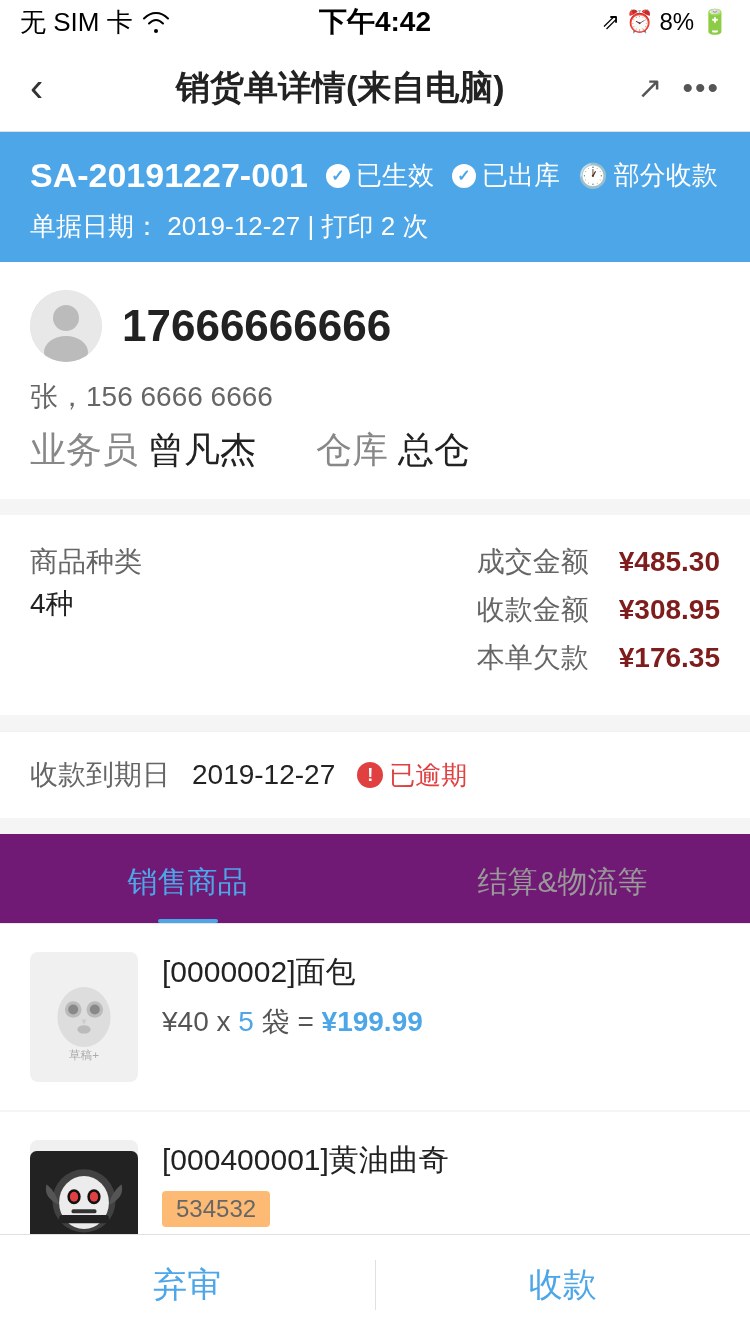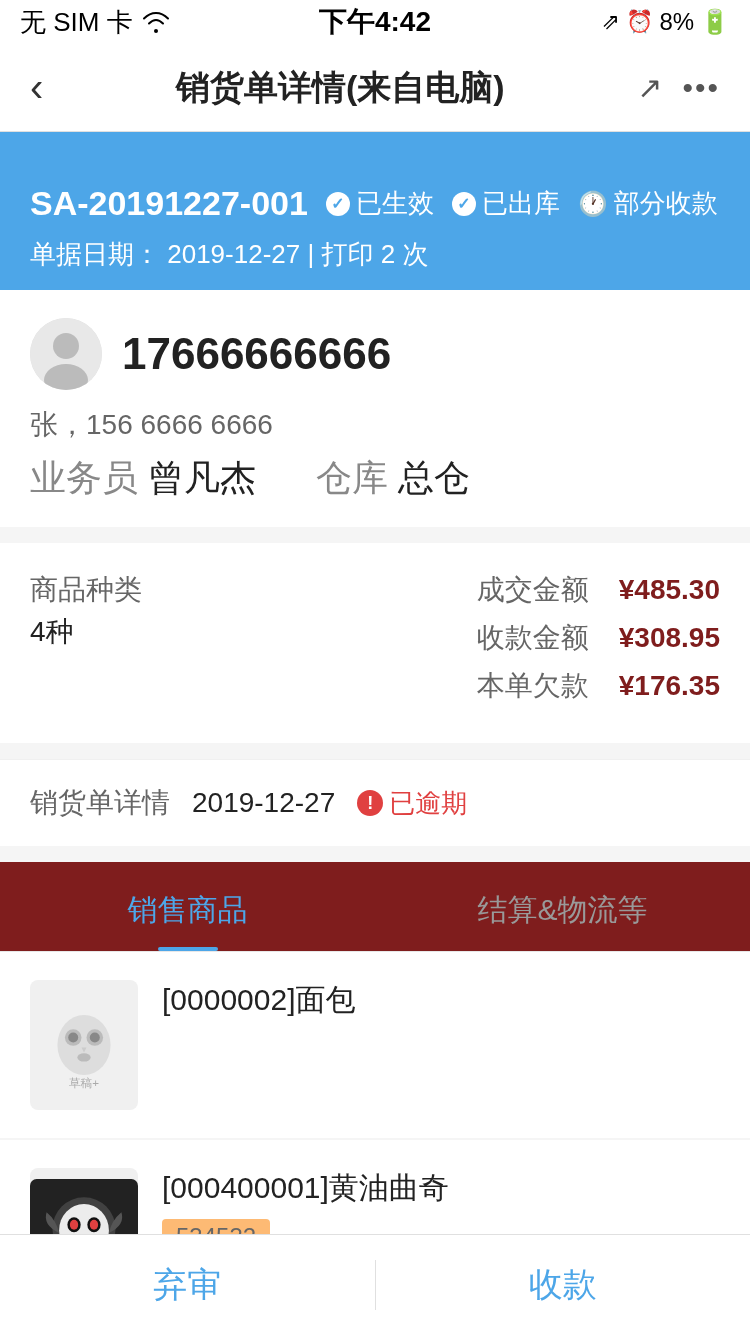--- a/index.html
+++ b/index.html
@@ -77,21 +77,20 @@
     
     .order-banner {
       background: #4da6e8;
       padding: 24px 30px 18px;
     }
     .order-id-row {
       display: flex;
       align-items: center;
       gap: 18px;
       margin-bottom: 14px;
-      margin-top: 28px;
     }
     .order-id {
       font-size: 34px;
       font-weight: 700;
       color: #fff;
     }
     .status-badge {
       display: flex;
       align-items: center;
       gap: 6px;
@@ -226,21 +225,21 @@
       display: inline-flex;
       align-items: center;
       justify-content: center;
       color: #fff;
       font-size: 18px;
       font-weight: 700;
     }
 
     
     .tab-section {
-      background: #7f1d1d;
+      background: #701a75;
       display: flex;
       border-bottom: 1px solid #e8e8e8;
     }
     .tab-item {
       flex: 1;
       text-align: center;
       padding: 28px 0 20px;
       font-size: 30px;
       color: #999;
       position: relative;
@@ -432,21 +431,21 @@
       <span class="s-val">¥308.95</span>
     </div>
     <div class="summary-row">
       <span class="s-label">本单欠款</span>
       <span class="s-val">¥176.35</span>
     </div>
   </div>
 </div>
 
 <div class="due-section">
-  <span>销货单详情</span>
+  <span>收款到期日</span>
   <span class="due-date">2019-12-27</span>
   <div class="overdue-badge">
     <span class="overdue-dot">!</span>
     <span>已逾期</span>
   </div>
 </div>
 
 <div class="tab-section">
   <div class="tab-item active">
     <span>销售商品</span>
@@ -470,20 +469,28 @@
         <circle cx="52" cy="56" r="6" fill="#888"></circle>
         <circle cx="78" cy="56" r="6" fill="#888"></circle>
         <ellipse cx="65" cy="80" rx="8" ry="5" fill="#bbb"></ellipse>
         <polygon points="62,68 68,68 65,74" fill="#ccc"></polygon>
         <text x="65" y="115" font-size="14" fill="#aaa" text-anchor="middle" font-family="sans-serif">草稿+</text>
       </svg>
     </div>
     <div class="product-info">
       <div class="product-name">
         <span>[0000002]</span><span>面包</span>
+      </div>
+      <div class="product-price-row">
+        <span>¥40</span>
+        <span> x </span>
+        <span class="qty">5</span>
+        <span>袋</span>
+        <span> = </span>
+        <span class="total">¥199.99</span>
       </div>
     </div>
   </div>
 
   <div class="product-card">
     <div class="product-img">
 
       <svg width="130" height="130" viewBox="0 0 130 130" fill="none" xmlns="http://www.w3.org/2000/svg">
         <rect width="130" height="130" rx="8" fill="#222"></rect>
         <circle cx="65" cy="60" r="38" fill="#c0c0c0" opacity="0.2"></circle>

